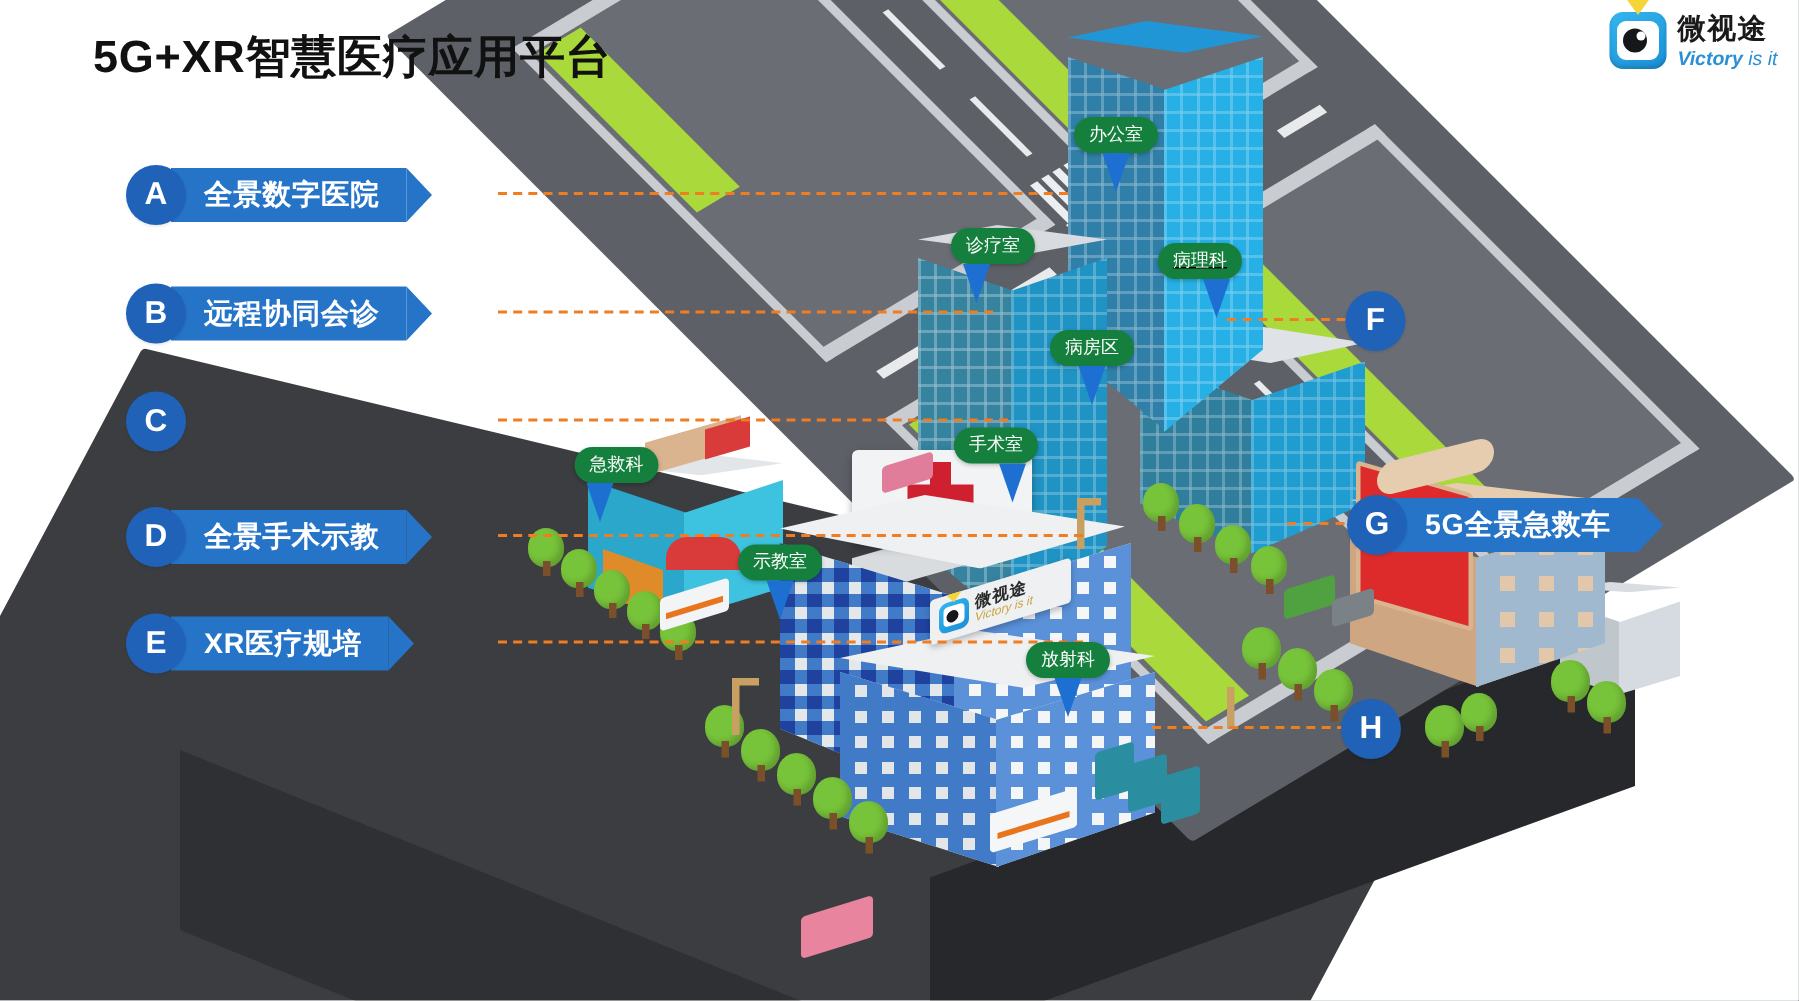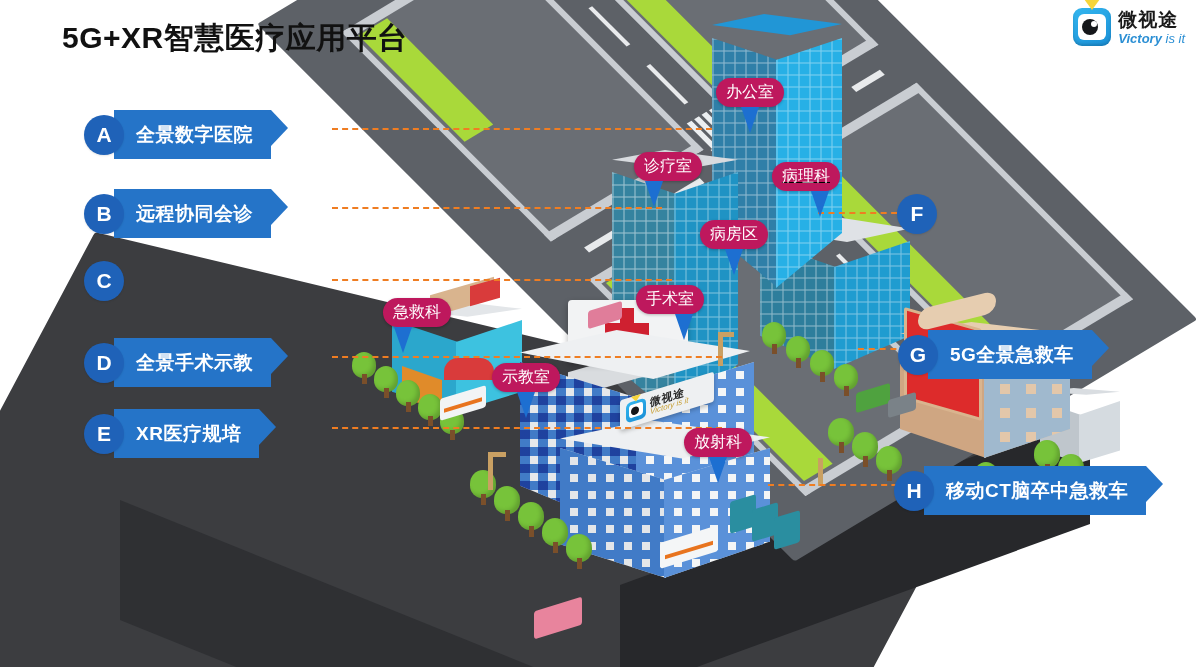--- a/index.html
+++ b/index.html
@@ -53,21 +53,21 @@
   .callout { position: absolute; display: flex; align-items: center; z-index: 40; }
   .callout .badge {
     width: 40px; height: 40px; border-radius: 50%;
     background: #1f62b8; color: #fff;
     display: flex; align-items: center; justify-content: center;
     font-size: 21px; font-weight: bold; z-index: 2;
     box-shadow: 0 1px 2px rgba(0,0,0,.10);
   }
   .callout .chip {
     position: relative; margin-left: -10px;
-    height: 49px; padding: 0 18px 0 22px;
+    height: 36px; padding: 0 18px 0 22px;
     background: #2574c8; color: #fff;
     display: flex; align-items: center;
     font-size: 19px; font-weight: bold; letter-spacing: .5px;
     white-space: nowrap;
   }
   .callout .chip::after {
     content: ""; position: absolute; right: -17px; top: 0;
     width: 0; height: 0;
     border-top: 18px solid transparent; border-bottom: 18px solid transparent;
     border-left: 17px solid #2574c8;
@@ -136,21 +136,21 @@
   .tree { position: absolute; }
   .tree .crown { position: absolute; border-radius: 50% 50% 45% 45%; background: #77c33a; box-shadow: inset -3px -3px 4px rgba(0,0,0,.18); }
   .tree .trunk { position: absolute; background: #7a4f2a; }
 
   .car { position: absolute; border-radius: 3px; }
 
   
   .pin { position: absolute; z-index: 35; }
   .pin .bubble {
     position: relative; padding: 5px 10px 6px; border-radius: 20px;
-    background: #be185d; color: #fff; font-size: 16px; white-space: nowrap;
+    background: #15803d; color: #fff; font-size: 12px; white-space: nowrap;
     text-align: center; line-height: 1.1;
     box-shadow: 0 1px 3px rgba(0,0,0,.25);
   }
   .pin .tail {
     position: absolute; left: 50%; top: 100%; transform: translateX(-50%);
     width: 0; height: 0;
     border-left: 9px solid transparent; border-right: 9px solid transparent;
     border-top: 26px solid #1d6fd1;
   }
   .pin.tail-r .tail { left: 30%; }
@@ -493,21 +493,20 @@
 
   <div class="callout right" style="left:897px; top:194px;">
     <div class="badge">F</div>
   </div>
   <div class="callout right" style="left:898px; top:330px;">
     <div class="badge">G</div>
     <div class="chip">5G全景急救车</div>
   </div>
   <div class="callout right" style="left:894px; top:466px;">
     <div class="badge">H</div>
-    <div class="chip">移动CT脑卒中急救车</div>
   </div>
 
   <div class="pin" style="left:716px; top:78px;">
     <div class="bubble">办公室</div>
     <div class="tail"></div>
   </div>
   <div class="pin tail-r" style="left:634px; top:152px;">
     <div class="bubble">诊疗室</div>
     <div class="tail"></div>
   </div>

